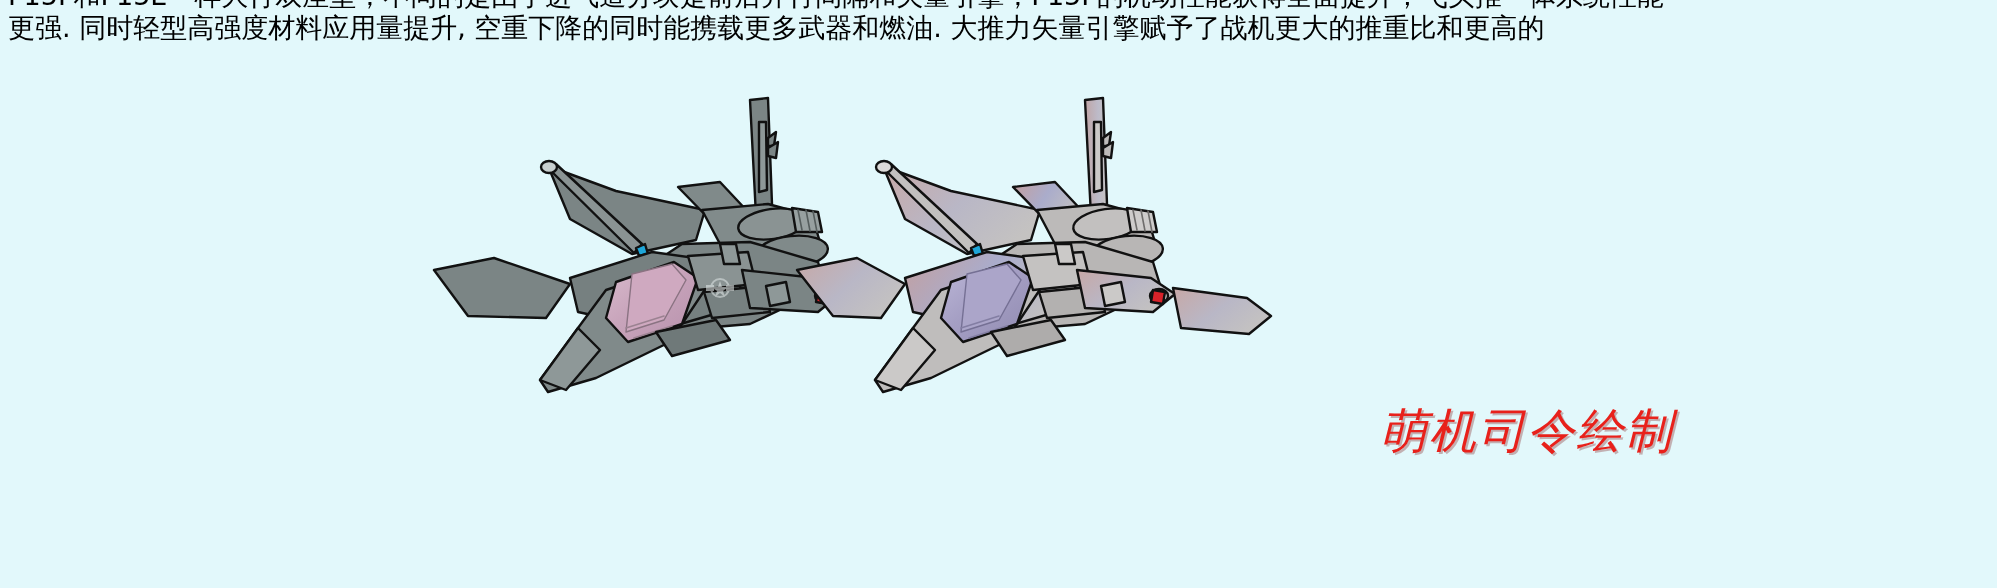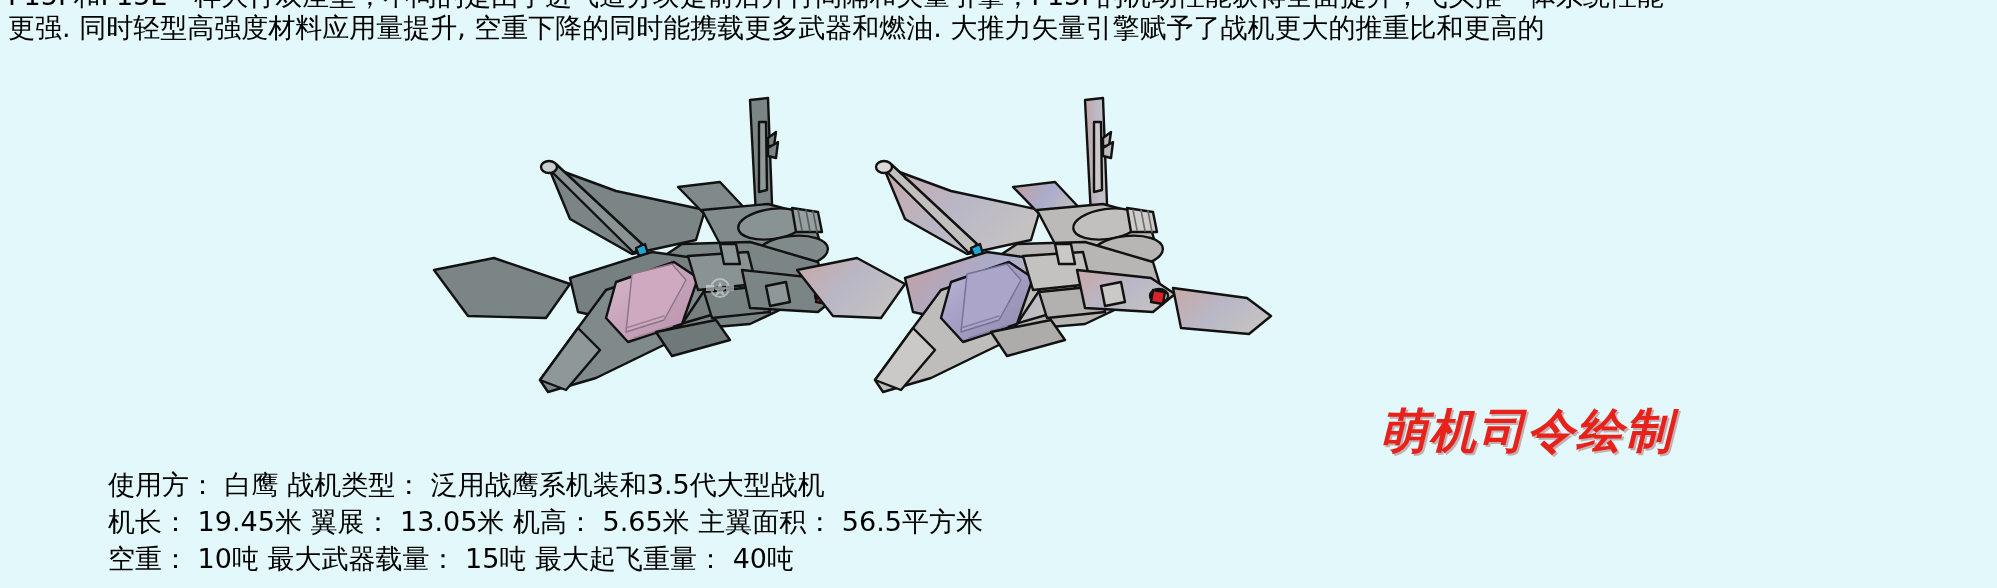--- a/index.html
+++ b/index.html
@@ -53,21 +53,21 @@
     white-space: nowrap;
     font-family: "DejaVu Sans", "Liberation Sans", sans-serif;
   }
 
   
   .signature {
     position: absolute;
     left: 1380px;
     top: 400px;
     font-size: 47px;
-    font-weight: bold;
+    font-weight: normal;
     font-style: italic;
     color: #e8211b;
     letter-spacing: 2px;
     white-space: nowrap;
     text-shadow: 2px 2px 0px rgba(120,10,10,0.30);
     font-family: "DejaVu Serif", "Liberation Serif", serif;
   }
 
   
   .jet {
@@ -226,19 +226,14 @@
 
         <path d="M136 240 L196 228 L210 248 L152 264 Z" fill="#aeacab"></path>
 
         <path d="M318 196 L392 206 L416 224 L394 242 L326 236 Z" fill="url(#wingTintR)"></path>
       </g>
     </svg>
   </div>
 
   <div class="signature">萌机司令绘制</div>
 
-  <div class="spec-block">
-    <div class="spec-line">使用方： 白鹰  战机类型： 泛用战鹰系机装和3.5代大型战机</div>
-    <div class="spec-line">机长： 19.45米  翼展： 13.05米  机高： 5.65米  主翼面积： 56.5平方米</div>
-    <div class="spec-line">空重： 10吨  最大武器载量： 15吨  最大起飞重量： 40吨</div>
-  </div>
 
 </div>
 
 </body></html>

